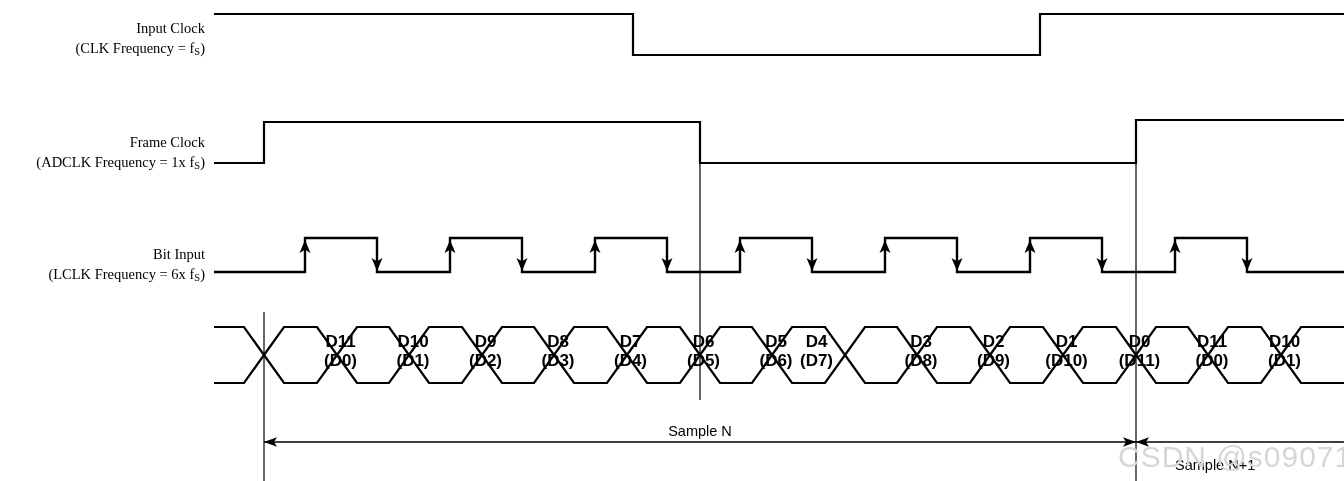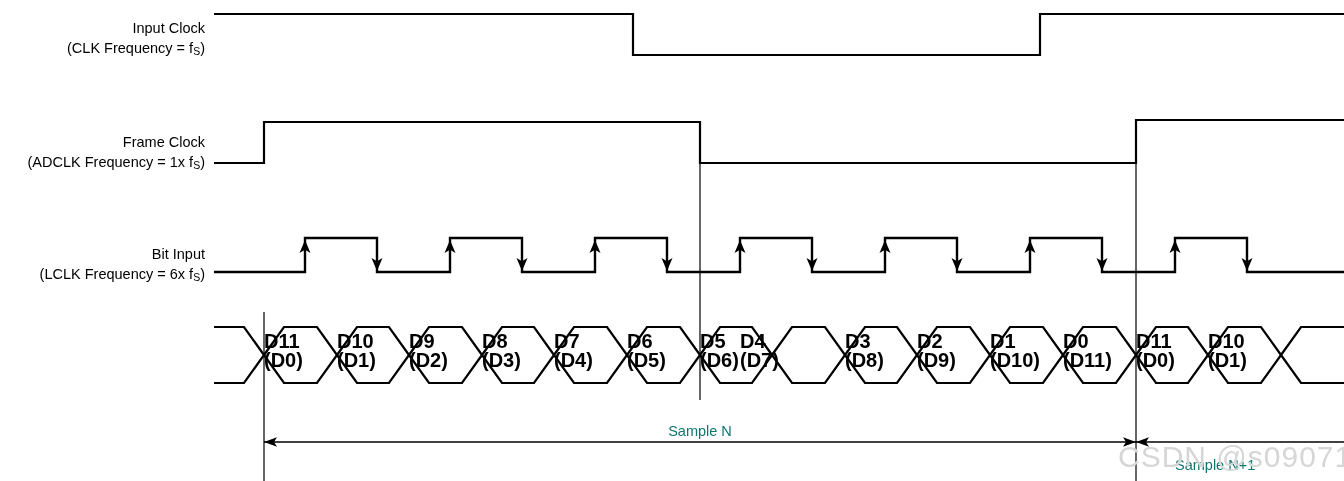--- a/index.html
+++ b/index.html
@@ -23,46 +23,47 @@
     position: absolute;
     left: 0;
     top: 0;
     width: 1344px;
     height: 481px;
   }
   .sig-label {
     position: absolute;
     text-align: right;
     color: #000000;
-    font-family: Liberation Sans, sans-serif;
+    font-family: Liberation Serif, serif;
     font-size: 14.5px;
     line-height: 20px;
     white-space: nowrap;
   }
   .sig-label .ln1 { display: block; }
   .sig-label .ln2 { display: block; }
   sub.sm { font-size: 10.5px; vertical-align: -0.18em; }
   sup.sm { font-size: 9.5px; vertical-align: 0.45em; }
   .cell-text {
     position: absolute;
-    text-align: left;
+    text-align: center;
     color: #000000;
     font-family: "Liberation Sans", sans-serif;
-    font-size: 20px;
+    font-size: 17px;
     font-weight: bold;
     line-height: 19px;
     white-space: nowrap;
     pointer-events: none;
+    margin-left: 40px;
   }
   .cell-text .top { display: block; }
   .cell-text .bot { display: block; }
   .span-text {
     position: absolute;
     text-align: center;
-    color: #0f766e;
+    color: #000000;
     font-family: "Liberation Sans", sans-serif;
     font-size: 14.5px;
     white-space: nowrap;
   }
   .watermark {
     position: absolute;
     color: #d6d6d6;
     font-family: "Liberation Sans", sans-serif;
     font-size: 30px;
     letter-spacing: 1px;

